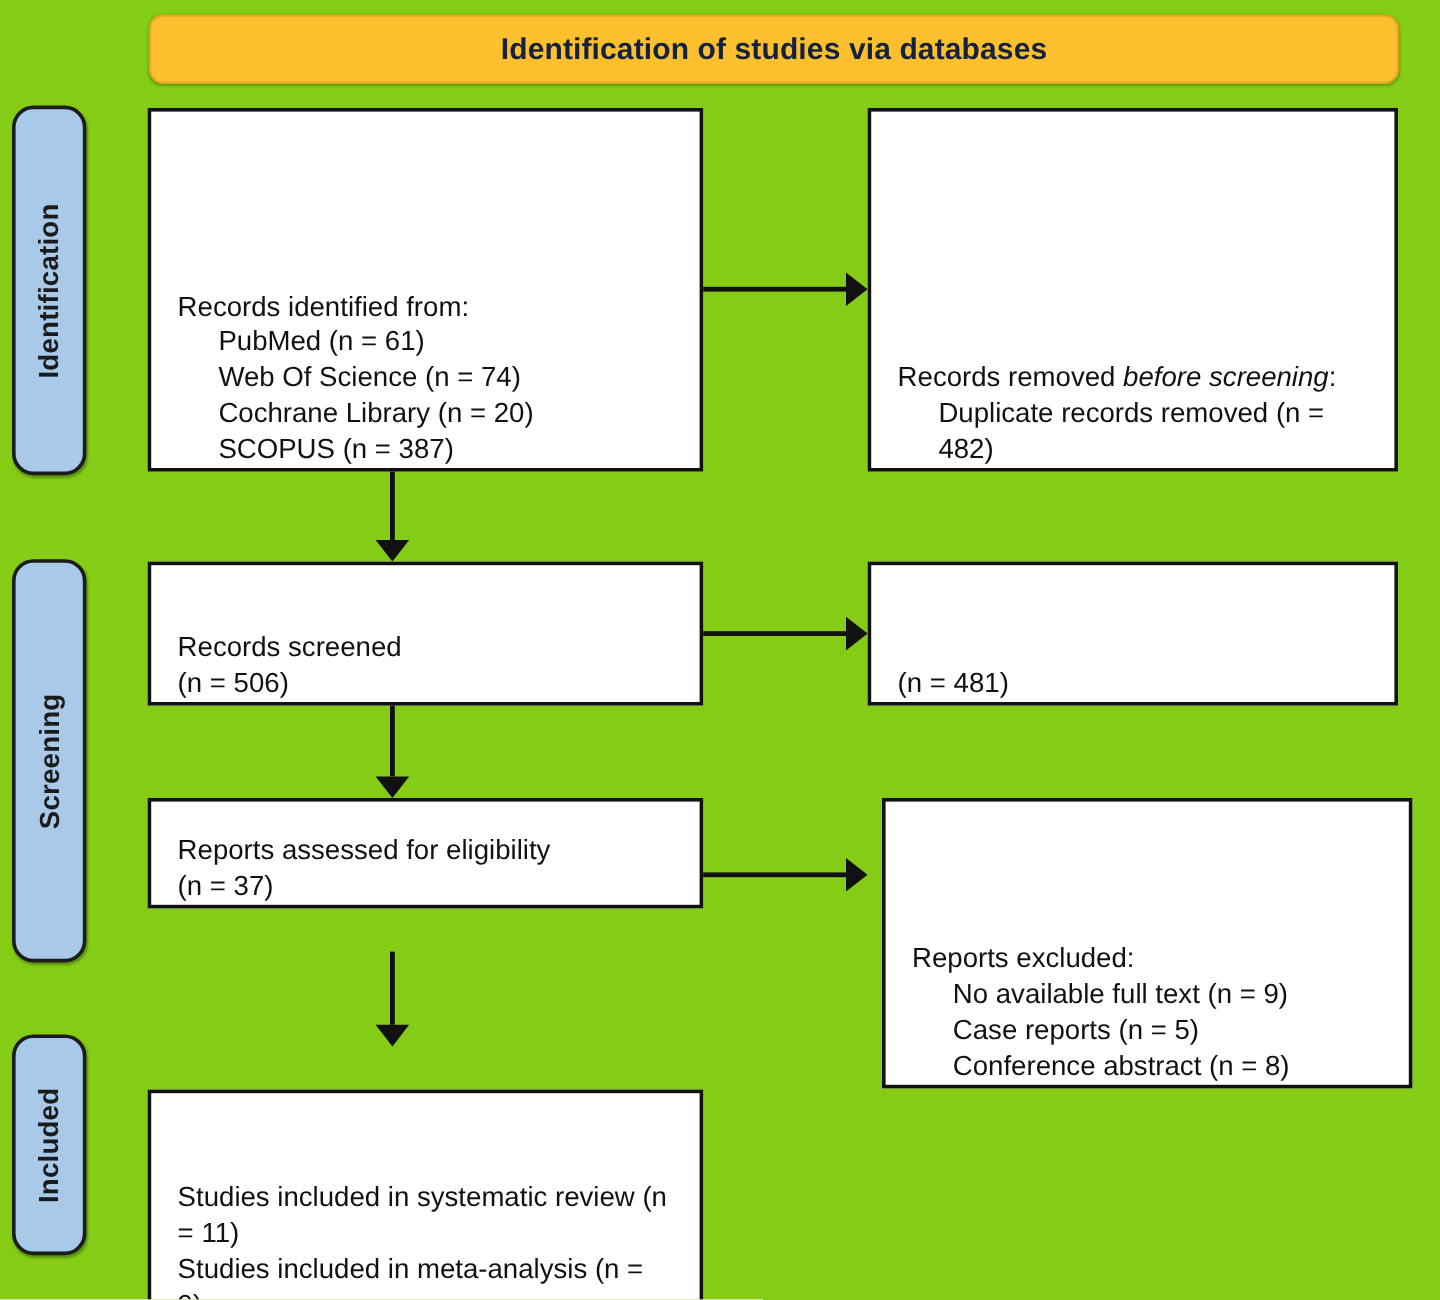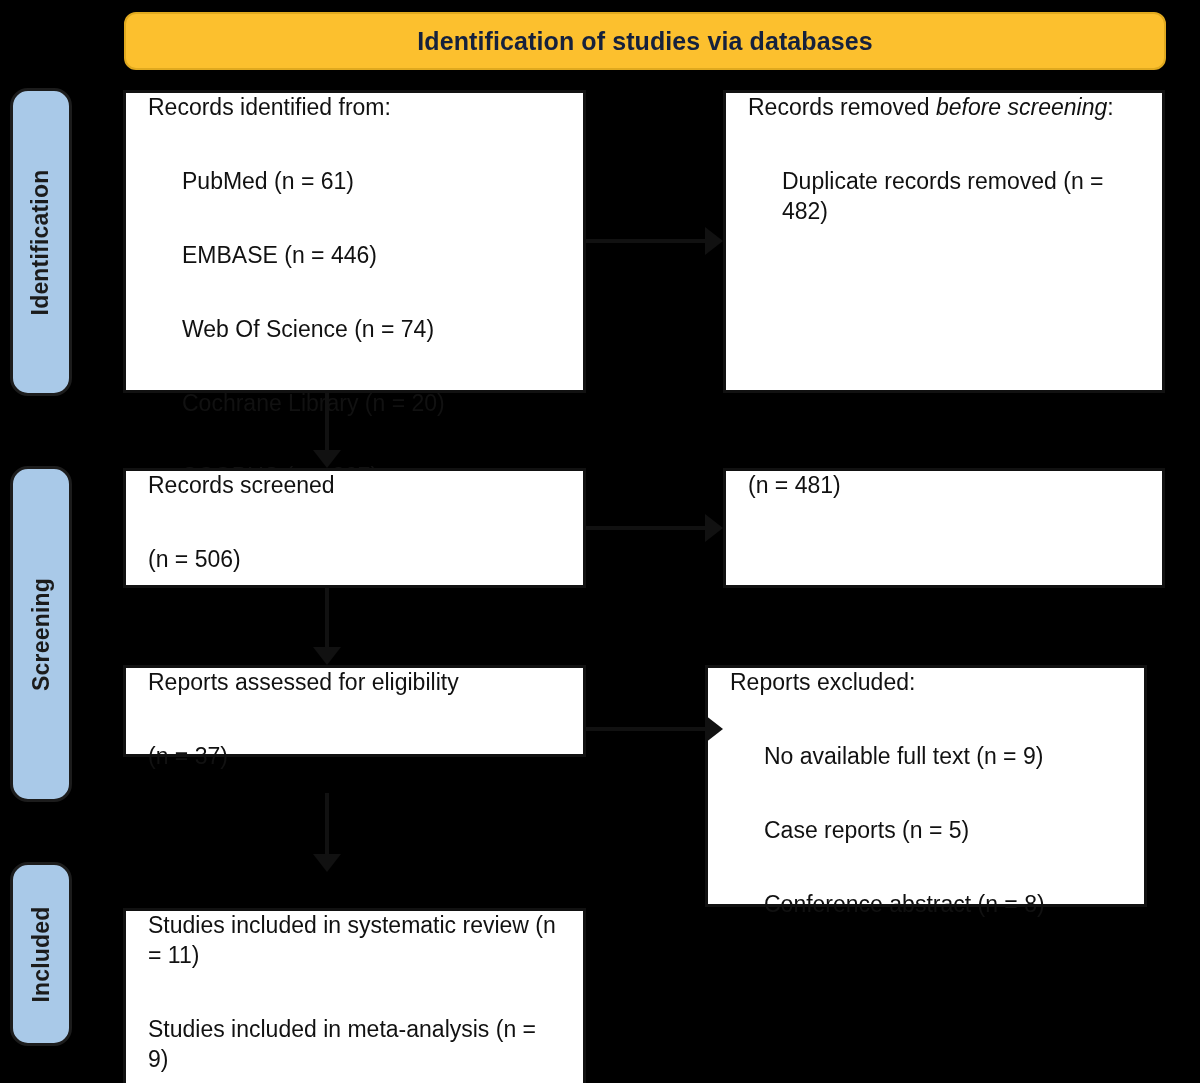--- a/index.html
+++ b/index.html
@@ -7,21 +7,21 @@
     padding: 0;
     background: #ffffff;
   }
   body {
     font-family: "Liberation Sans", sans-serif;
   }
   #page {
     position: relative;
     width: 1200px;
     height: 1083px;
-    background: #000000;
+    background: #84cc16;
     overflow: hidden;
   }
 
   
   .banner {
     position: absolute;
     left: 124px;
     top: 12px;
     width: 1042px;
     height: 58px;
@@ -68,40 +68,39 @@
   #stage-included      { top: 862px; height: 184px; }
 
   
   .box {
     position: absolute;
     background: #ffffff;
     border: 3px solid #111111;
     box-sizing: border-box;
     display: flex;
     flex-direction: column;
-    justify-content: flex-start;
+    justify-content: flex-end;
     padding: 0 22px;
-    gap: 44px;
   }
   .box .line {
     font-size: 23px;
     line-height: 1.30;
     color: #111111;
     white-space: pre-wrap;
   }
   .box .line.indent { padding-left: 34px; }
   .box .line.hang   { padding-left: 34px; text-indent: -0px; }
   .box .line em     { font-style: italic; }
 
   #box-identified      { left: 123px; top: 90px;  width: 463px; height: 303px; }
   #box-removed         { left: 723px; top: 90px;  width: 442px; height: 303px; }
   #box-screened        { left: 123px; top: 468px; width: 463px; height: 120px; }
   #box-rec-excluded    { left: 723px; top: 468px; width: 442px; height: 120px; }
   #box-assessed        { left: 123px; top: 665px; width: 463px; height: 92px; }
-  #box-rep-excluded    { left: 705px; top: 665px; width: 442px; height: 242px; }
+  #box-rep-excluded    { left: 735px; top: 665px; width: 442px; height: 242px; }
   #box-studies         { left: 123px; top: 908px; width: 463px; height: 198px; }
 
   
   .vline {
     position: absolute;
     width: 4px;
     background: #111111;
     left: 325px;
   }
   .vhead {
@@ -150,21 +149,20 @@
   <div class="stage" id="stage-screening">
     <div class="stage-text">Screening</div>
   </div>
   <div class="stage" id="stage-included">
     <div class="stage-text">Included</div>
   </div>
 
   <div class="box" id="box-identified">
     <div class="line">Records identified from:</div>
     <div class="line indent">PubMed (n = 61)</div>
-    <div class="line indent">EMBASE (n = 446)</div>
     <div class="line indent">Web Of Science (n = 74)</div>
     <div class="line indent">Cochrane Library (n = 20)</div>
     <div class="line indent">SCOPUS (n = 387)</div>
   </div>
 
   <div class="box" id="box-removed">
     <div class="line"><span>Records removed </span><em>before screening</em><span>:</span></div>
     <div class="line hang">Duplicate records removed (n = 482)</div>
   </div>
 

